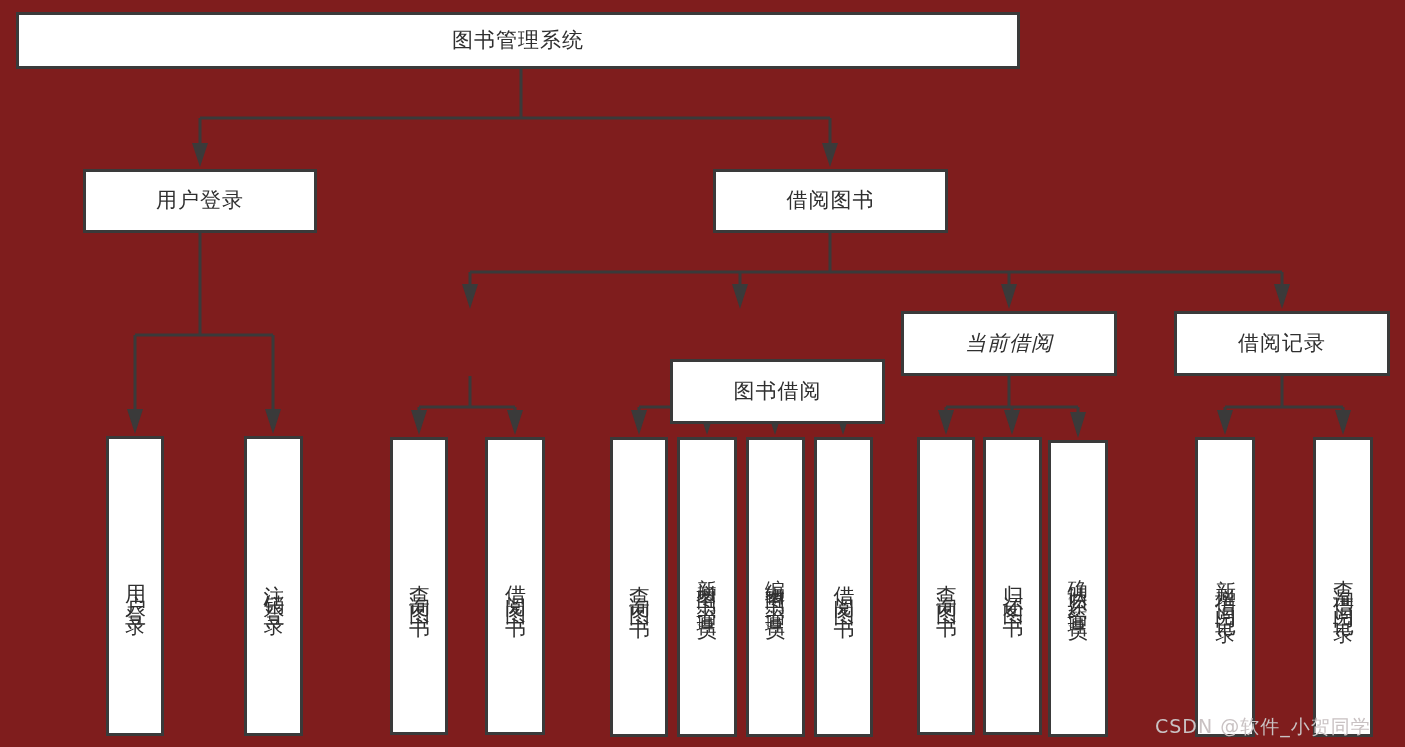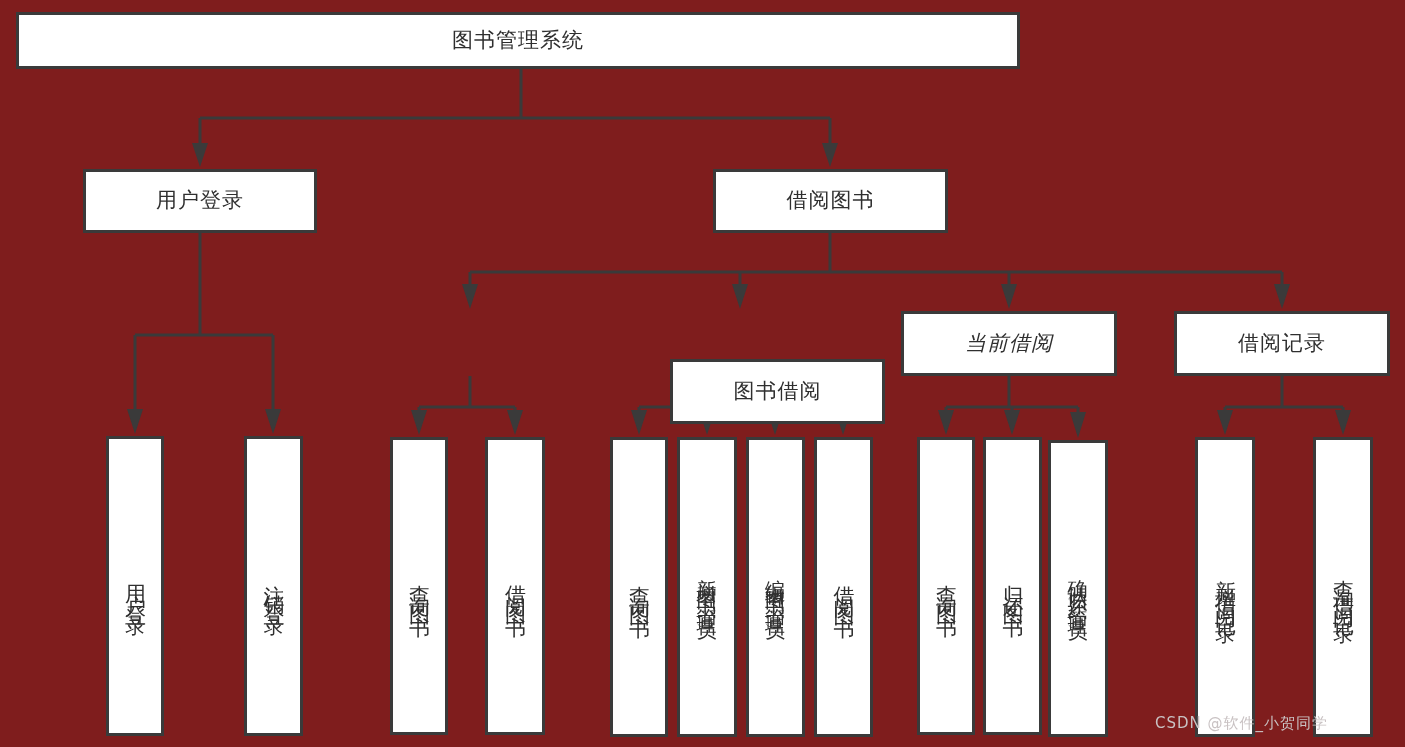--- a/index.html
+++ b/index.html
@@ -54,21 +54,21 @@
   .n-edit-book{left:746px;top:437px;width:59px;height:300px;}
   .n-borrow-book-2{left:814px;top:437px;width:59px;height:300px;}
   .n-query-book-3{left:917px;top:437px;width:58px;height:298px;}
   .n-return-book{left:983px;top:437px;width:59px;height:298px;}
   .n-confirm-return{left:1048px;top:440px;width:60px;height:297px;}
   .n-add-borrow-rec{left:1195px;top:437px;width:60px;height:300px;}
   .n-query-borrow-rec{left:1313px;top:437px;width:60px;height:300px;}
   .watermark{
     position:absolute;
     left:1155px;top:714px;
-    font-size:15px;
+    font-size:19px;
     letter-spacing:1px;
     color:#c9c2c3;
     white-space:nowrap;
   }
 </style>
 </head>
 <body>
 
 <div class="canvas">
 

